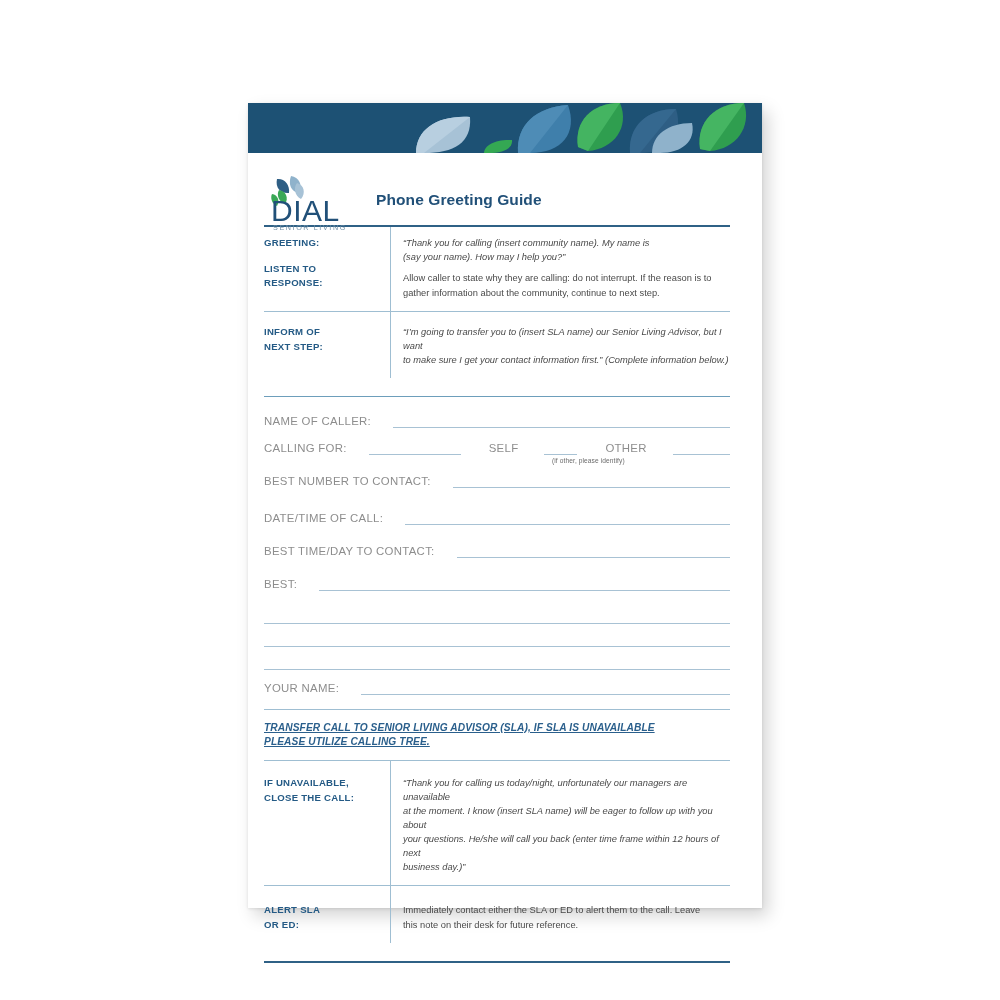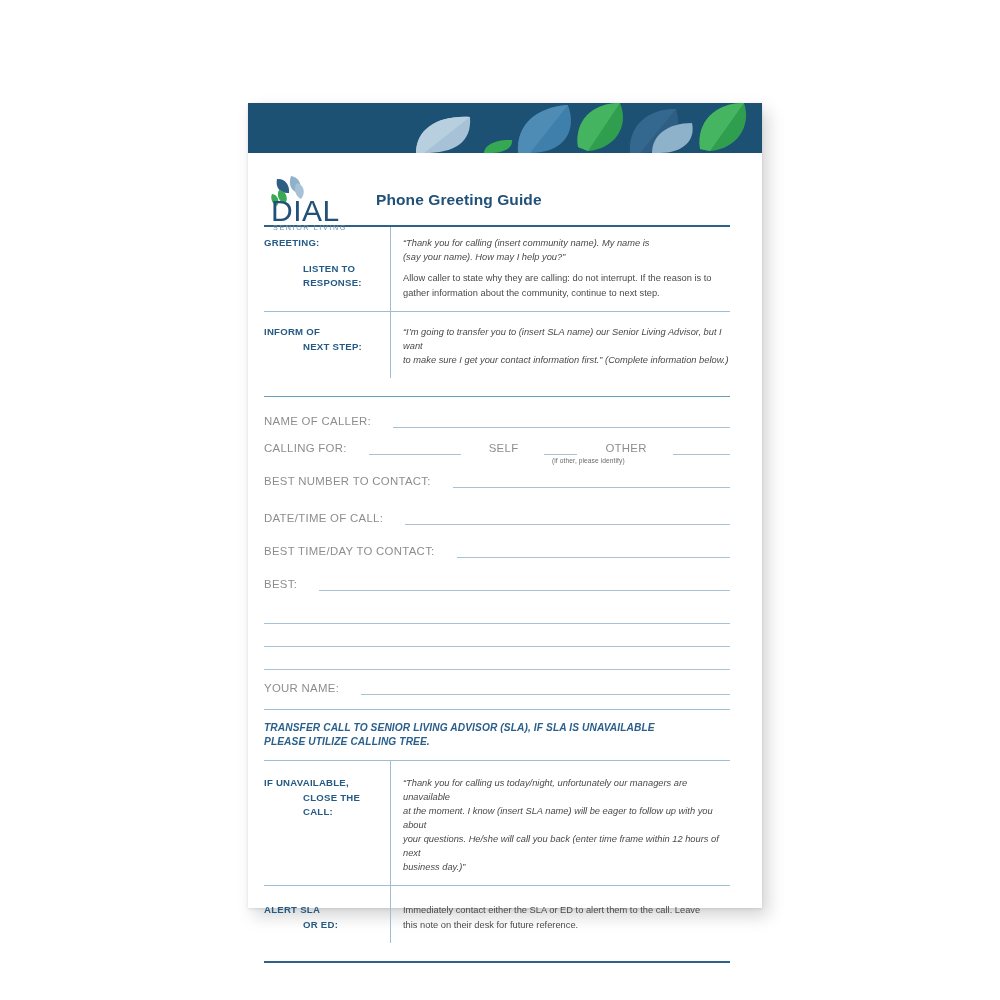--- a/index.html
+++ b/index.html
@@ -88,21 +88,21 @@
     padding: 9px 0 11px 12px !important;
   }
   .sec-label {
     color: #245a85;
     font-size: 9.6px;
     font-weight: bold;
     letter-spacing: .25px;
     line-height: 14.5px;
     text-transform: uppercase;
   }
-  .sec-label + .sec-label { margin-top: 11px; margin-left: 39px; }
+  .sec-label + .sec-label { margin-top: 11px; }
 
   .script-italic {
     font-family: "Liberation Sans", sans-serif;
     font-style: italic;
     font-size: 9.3px;
     line-height: 14px;
     color: #4a4a4a;
   }
   .script-plain {
     font-size: 9.3px;
@@ -162,20 +162,21 @@
   .transfer-banner {
     padding: 11px 0 11px 0;
   }
   .transfer-text {
     color: #2a5f8c;
     font-style: italic;
     font-weight: bold;
     font-size: 10.2px;
     line-height: 14px;
     letter-spacing: .1px;
+    text-decoration: underline;
   }
   .spacer-14 { height: 14px; }
   .spacer-18 { height: 18px; }
 </style>
 </head>
 <body>
 
 <div id="stage">
 
   <div class="card">

